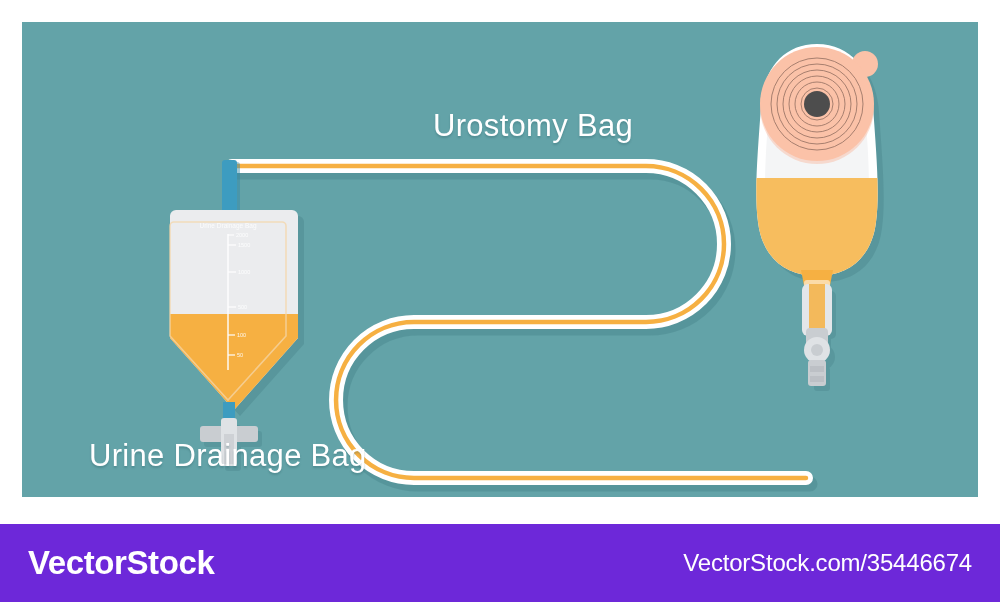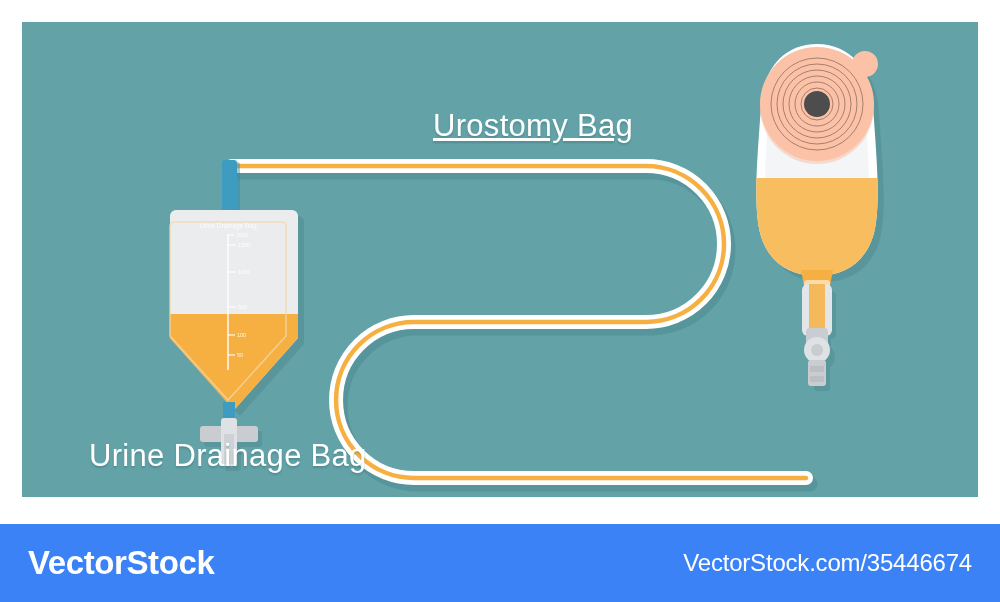--- a/index.html
+++ b/index.html
@@ -30,21 +30,21 @@
     text-shadow:0 2px 2px rgba(40,90,95,.30);
   }
   #cap-urostomy{ left:433px; top:108px; font-size:31px; }
   #cap-drainage{ left:89px;  top:438px; font-size:31px; }
 
   
   .footer{
     position:absolute;
     left:0; top:524px;
     width:1000px; height:78px;
-    background:#3b82f6;
+    background:#6d28d9;
     color:#ffffff;
   }
   .footer .brand{
     position:absolute;
     left:28px; top:50%;
     transform:translateY(-50%);
     font-size:33px;
     font-weight:700;
     letter-spacing:-.4px;
   }
@@ -231,21 +231,21 @@
           <circle cx="795" cy="328" r="13" fill="#dfe2e5"></circle>
           <circle cx="795" cy="328" r="6" fill="#c9cdd1"></circle>
 
           <rect x="786" y="338" width="18" height="26" rx="3" fill="#c9cdd1"></rect>
           <rect x="788" y="344" width="14" height="6" fill="#b6bbc0" opacity="0.7"></rect>
           <rect x="788" y="354" width="14" height="6" fill="#b6bbc0" opacity="0.7"></rect>
         </g>
       </g>
     </svg>
 
-    <div class="caption" id="cap-urostomy" style="left:411px;top:86px;text-decoration:underline;">Urostomy Bag</div>
+    <div class="caption" id="cap-urostomy" style="left:411px;top:86px;">Urostomy Bag</div>
 
     <div class="caption" id="cap-drainage" style="left:67px;top:416px;">Urine Drainage Bag</div>
   </div>
 
   <div class="footer">
     <div class="brand">VectorStock</div>
     <div class="url">VectorStock.com/35446674</div>
   </div>
 
 </div>

